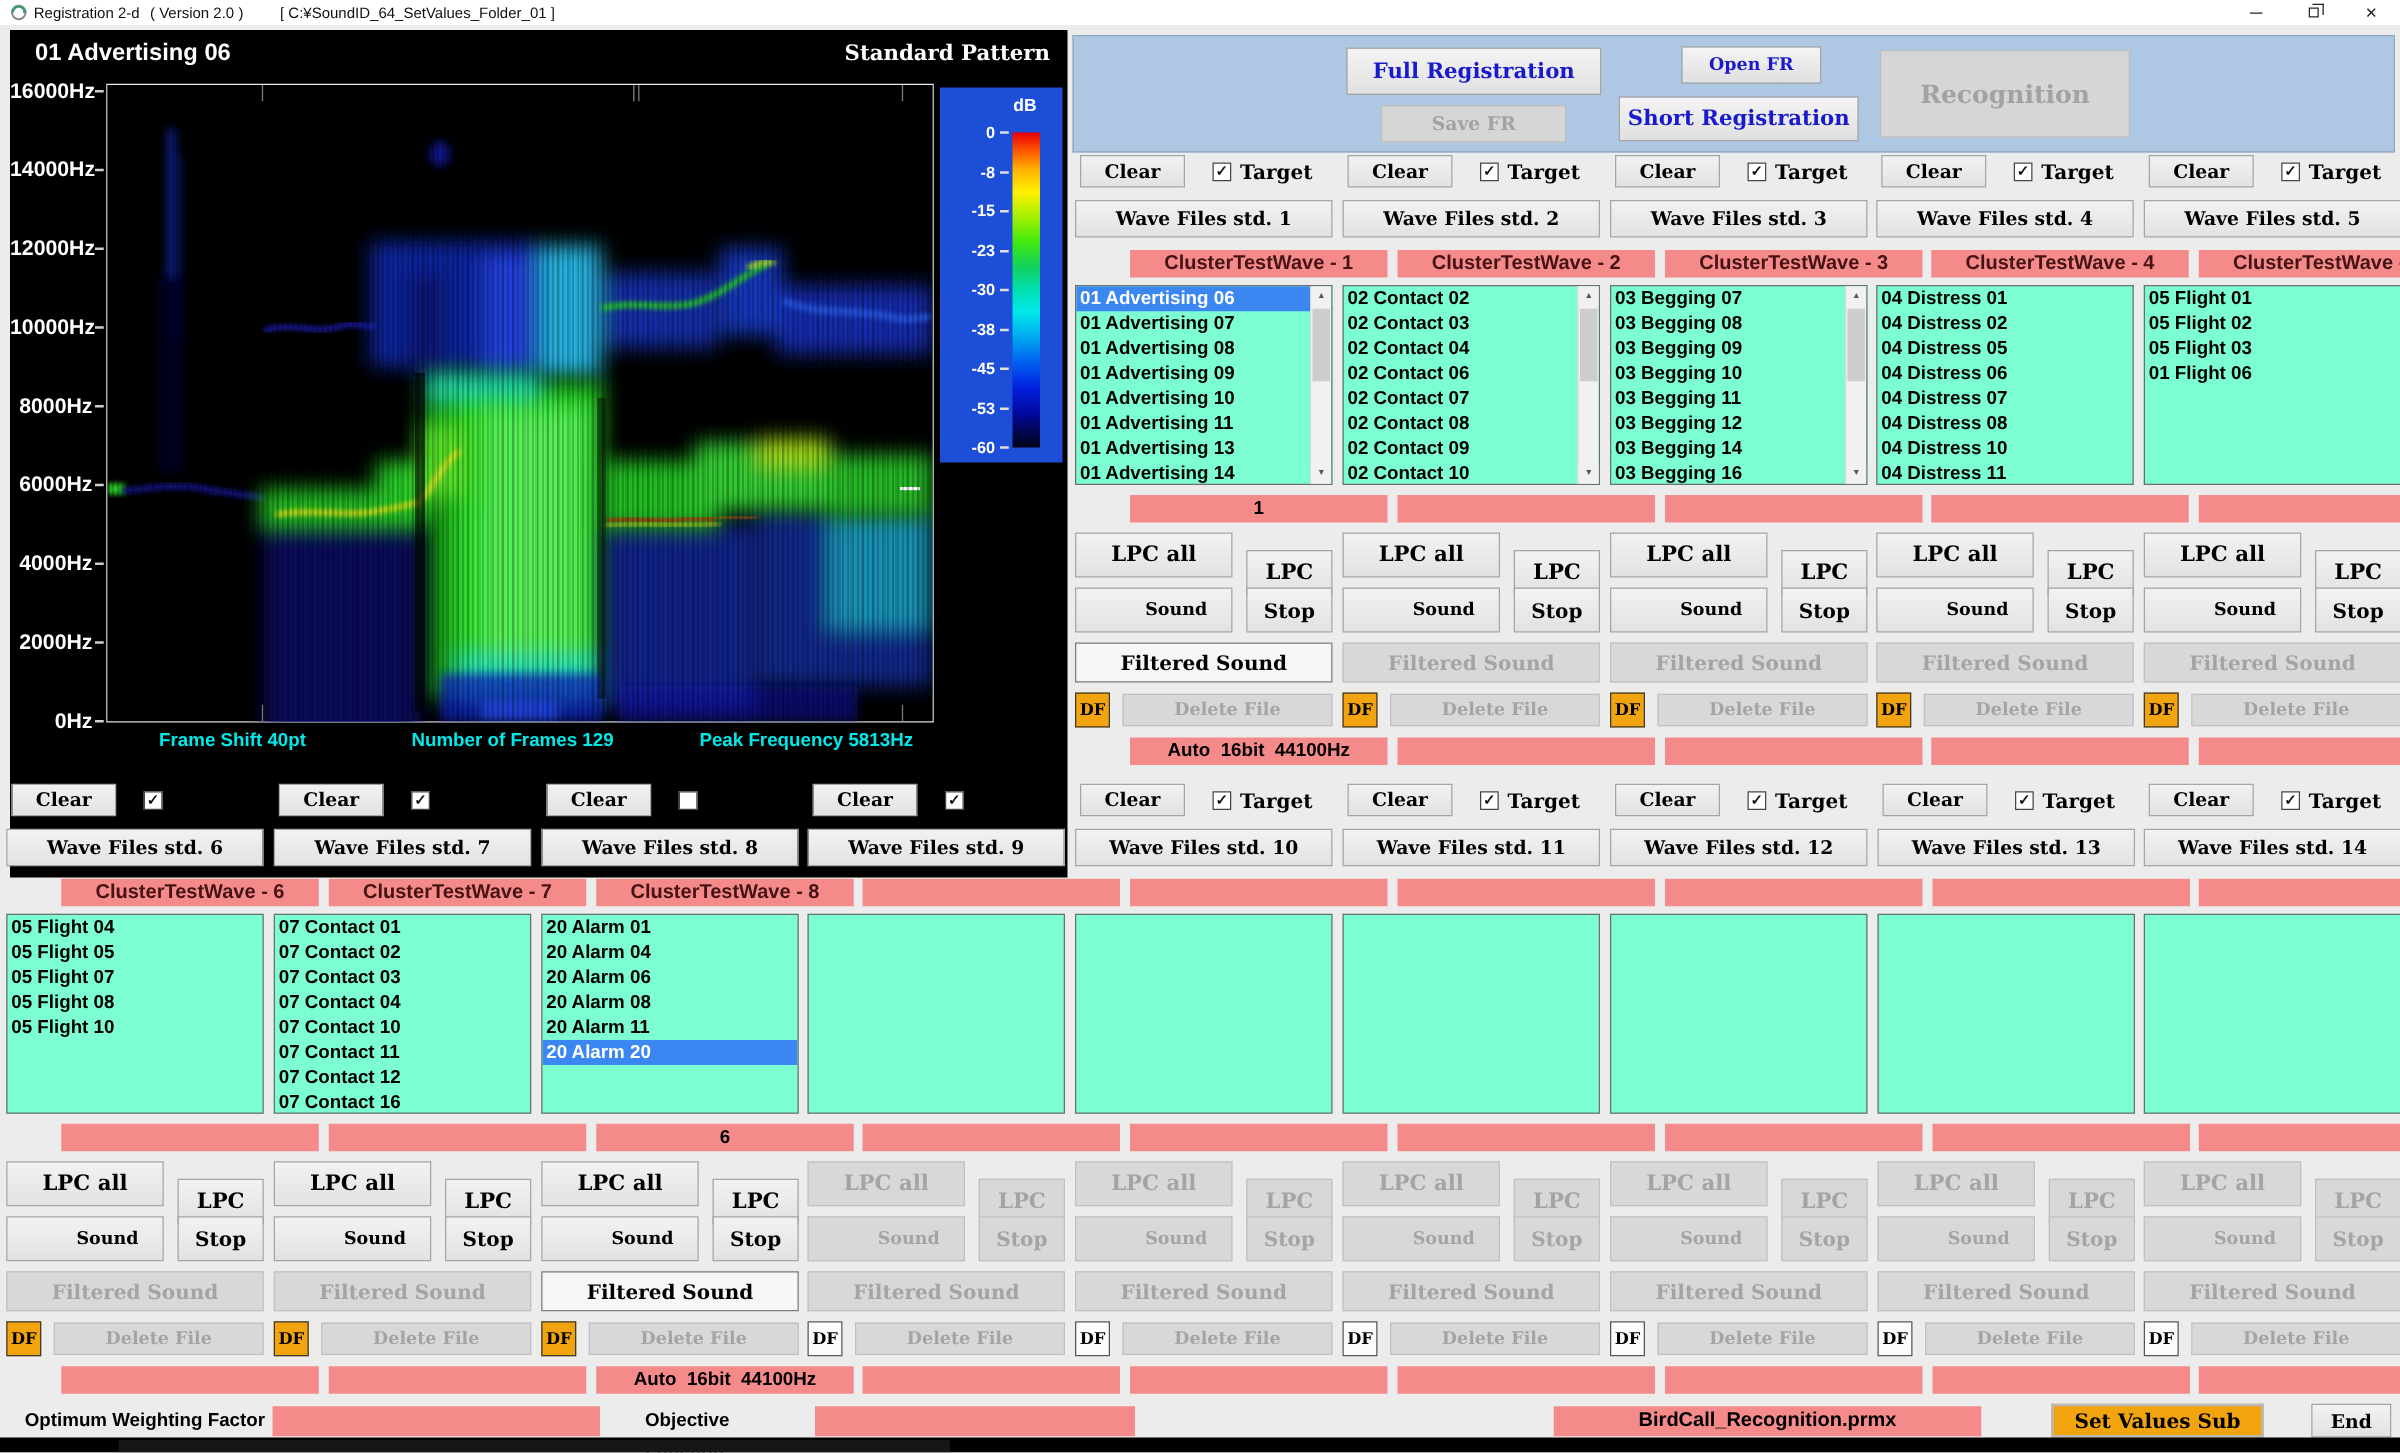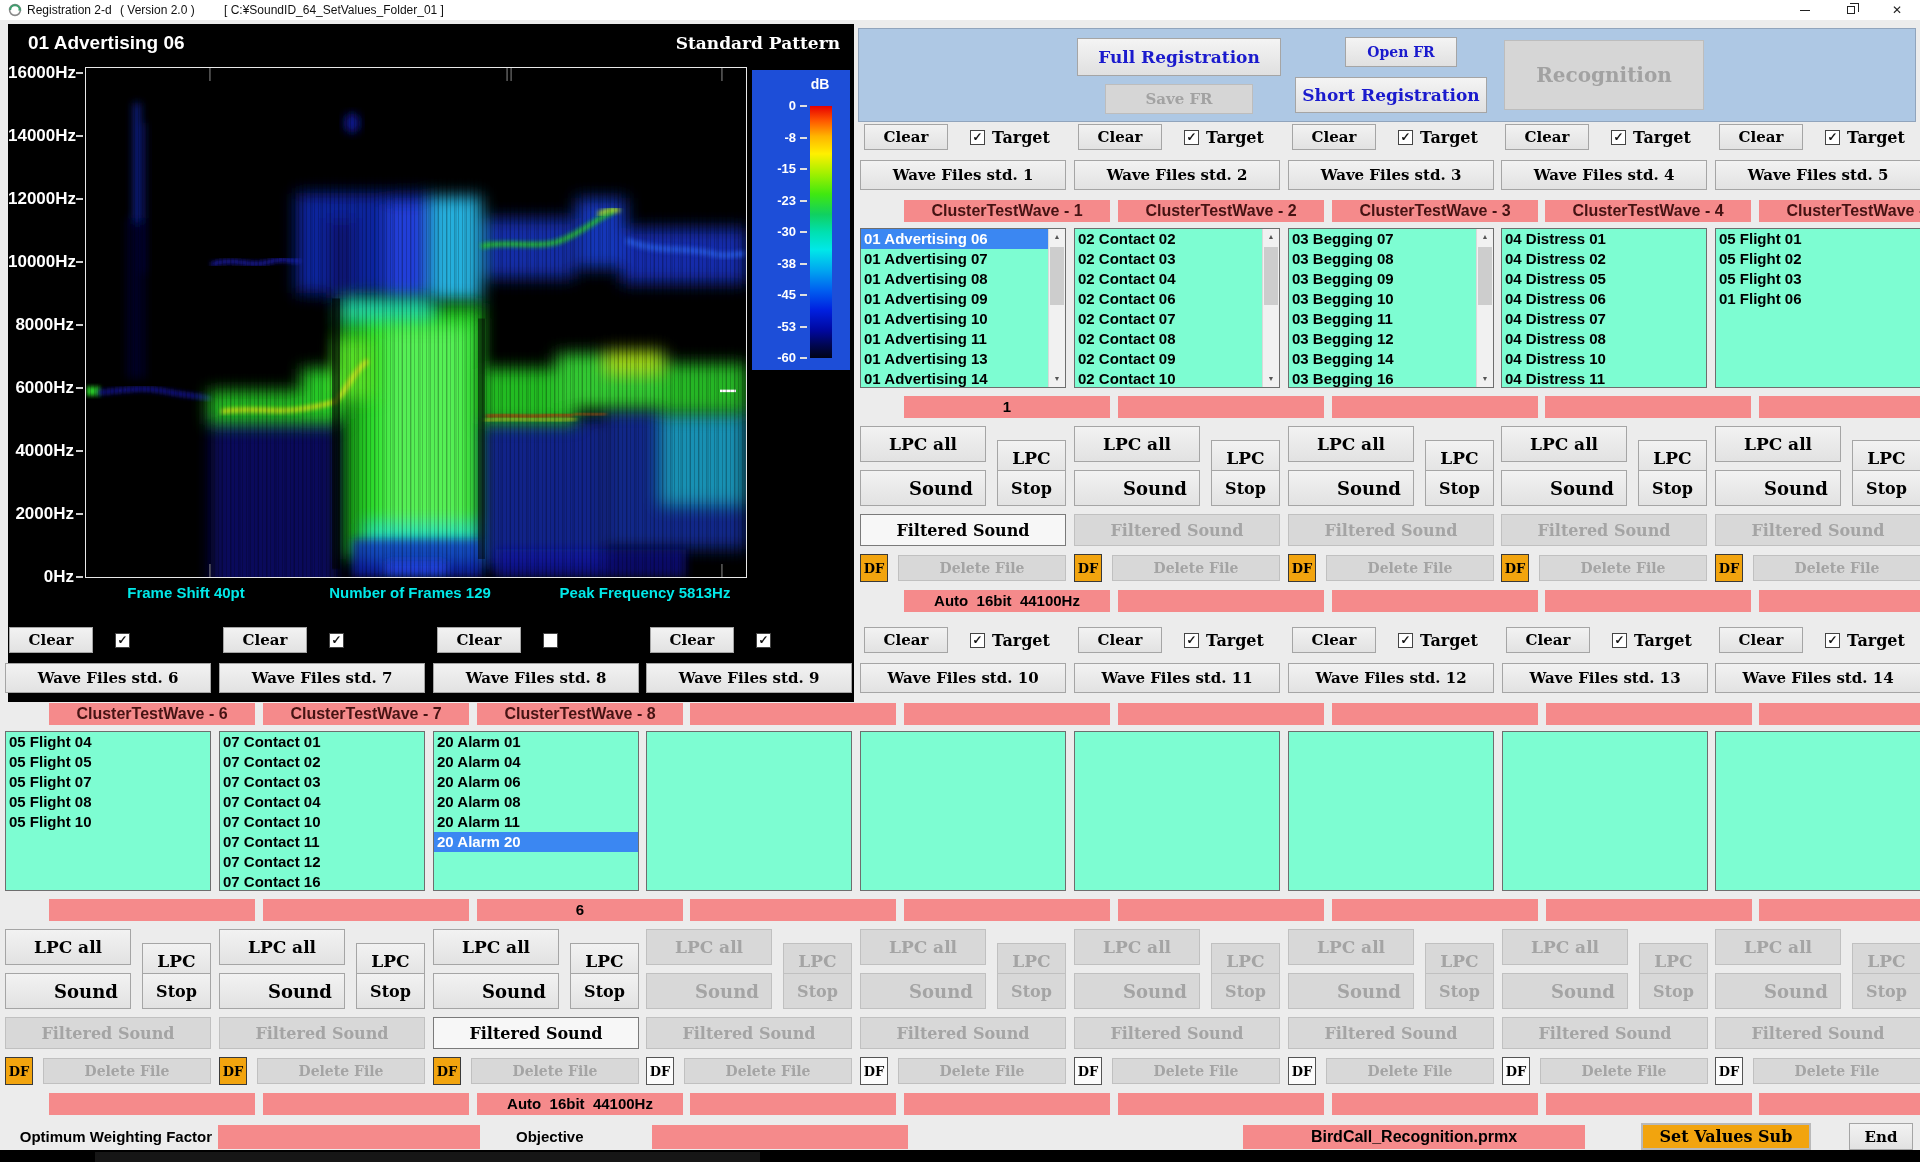--- a/index.html
+++ b/index.html
@@ -65,21 +65,21 @@
                border:1px solid #6e6e6e; overflow:hidden; }
   .list-item { height:20px; line-height:20px; padding-left:3px; font-size:15px; font-weight:bold; color:#000; white-space:nowrap; }
   .list-item.sel { background:#3b87f2; color:#fff; }
   .sbar { position:absolute; top:0; right:0; width:17px; height:100%; background:#f1f1f1; border-left:1px solid #d9d9d9; }
   .sb-up,.sb-dn { position:absolute; left:0; width:16px; height:16px; color:#555; font-size:7px; line-height:16px; text-align:center; background:#f1f1f1; }
   .sb-dn { bottom:0; }
   .sb-thumb { position:absolute; left:1px; top:18px; width:14px; height:58px; background:#cdcdcd; }
   .col .count { top:272px; }
   .col .lpcall { left:0; top:302px; width:126px; height:36px; font-size:17px; }
   .col .lpc    { left:137px; top:316px; width:69px; height:36px; font-size:17px; }
-  .col .sound  { left:0; top:346px; width:126px; height:36px; font-size:18px;padding-left:36px; }
+  .col .sound  { left:0; top:346px; width:126px; height:36px; font-size:14px;padding-left:36px; }
   .col .stop   { left:137px; top:346px; width:69px; height:36px; font-size:16px; }
   .col .filtered { left:0; top:390px; width:206px; height:32px; font-size:16px; }
   .col .filtered:not(.disabled) { background:#f7f7f7; border-color:#7a7a7a; }
   .df { position:absolute; left:0; top:430px; width:28px; height:28px; background:#f2a40e; border:1px solid #3a3a3a;
         font-family:"DejaVu Serif", serif; font-weight:bold; font-size:13px; color:#000;
         display:flex; align-items:center; justify-content:center; }
   .df.off { background:#fcfcfc; border-color:#555; }
   .col .delete { left:38px; top:431px; width:168px; height:26px; font-size:14px; }
   .col .format { top:466px; }
 

